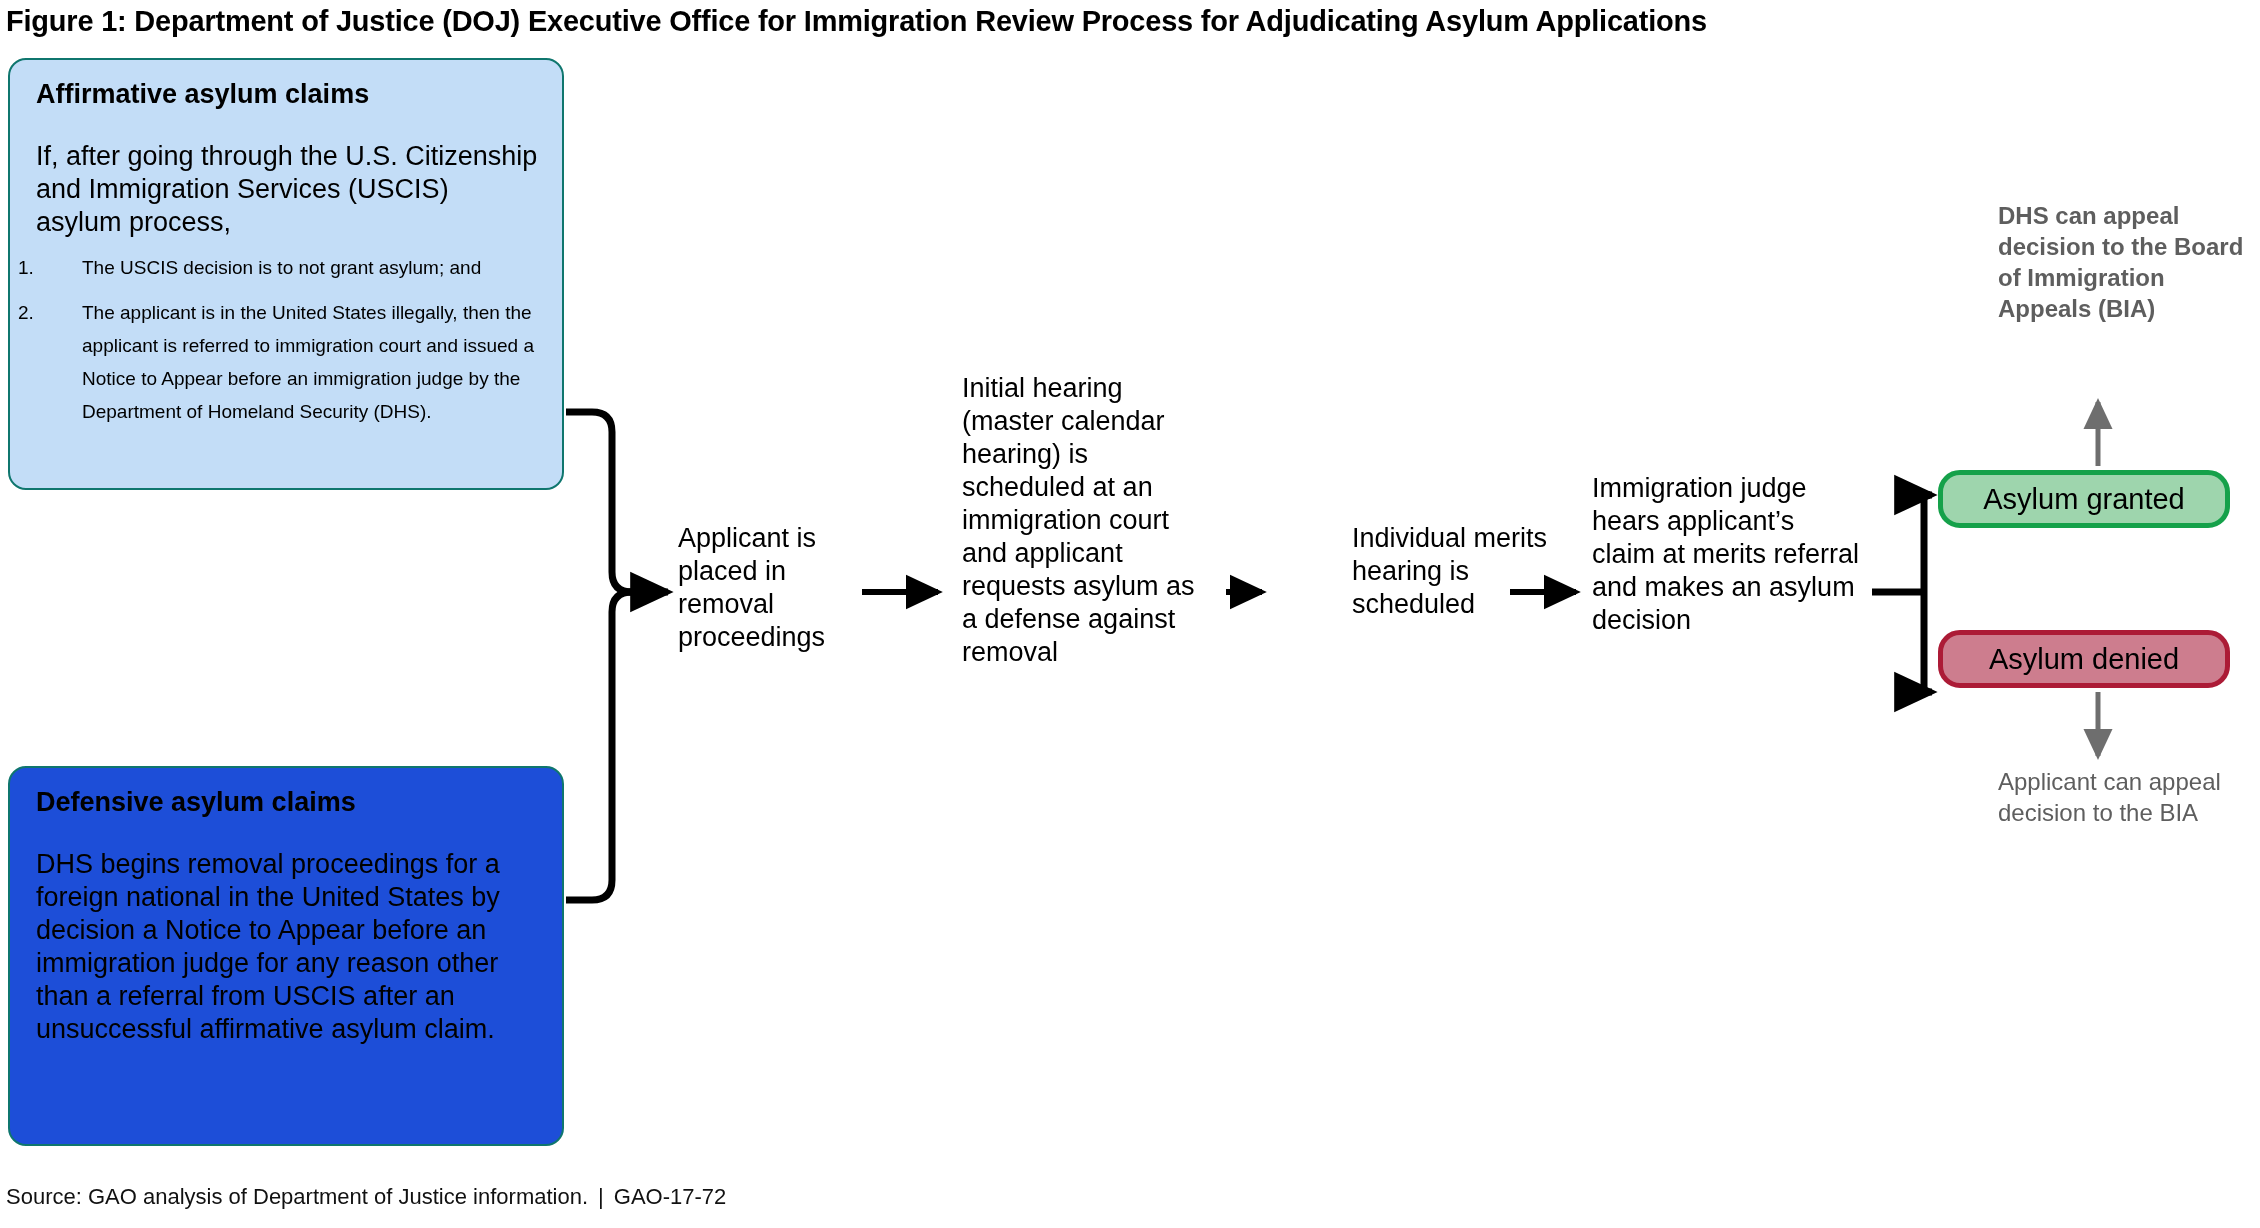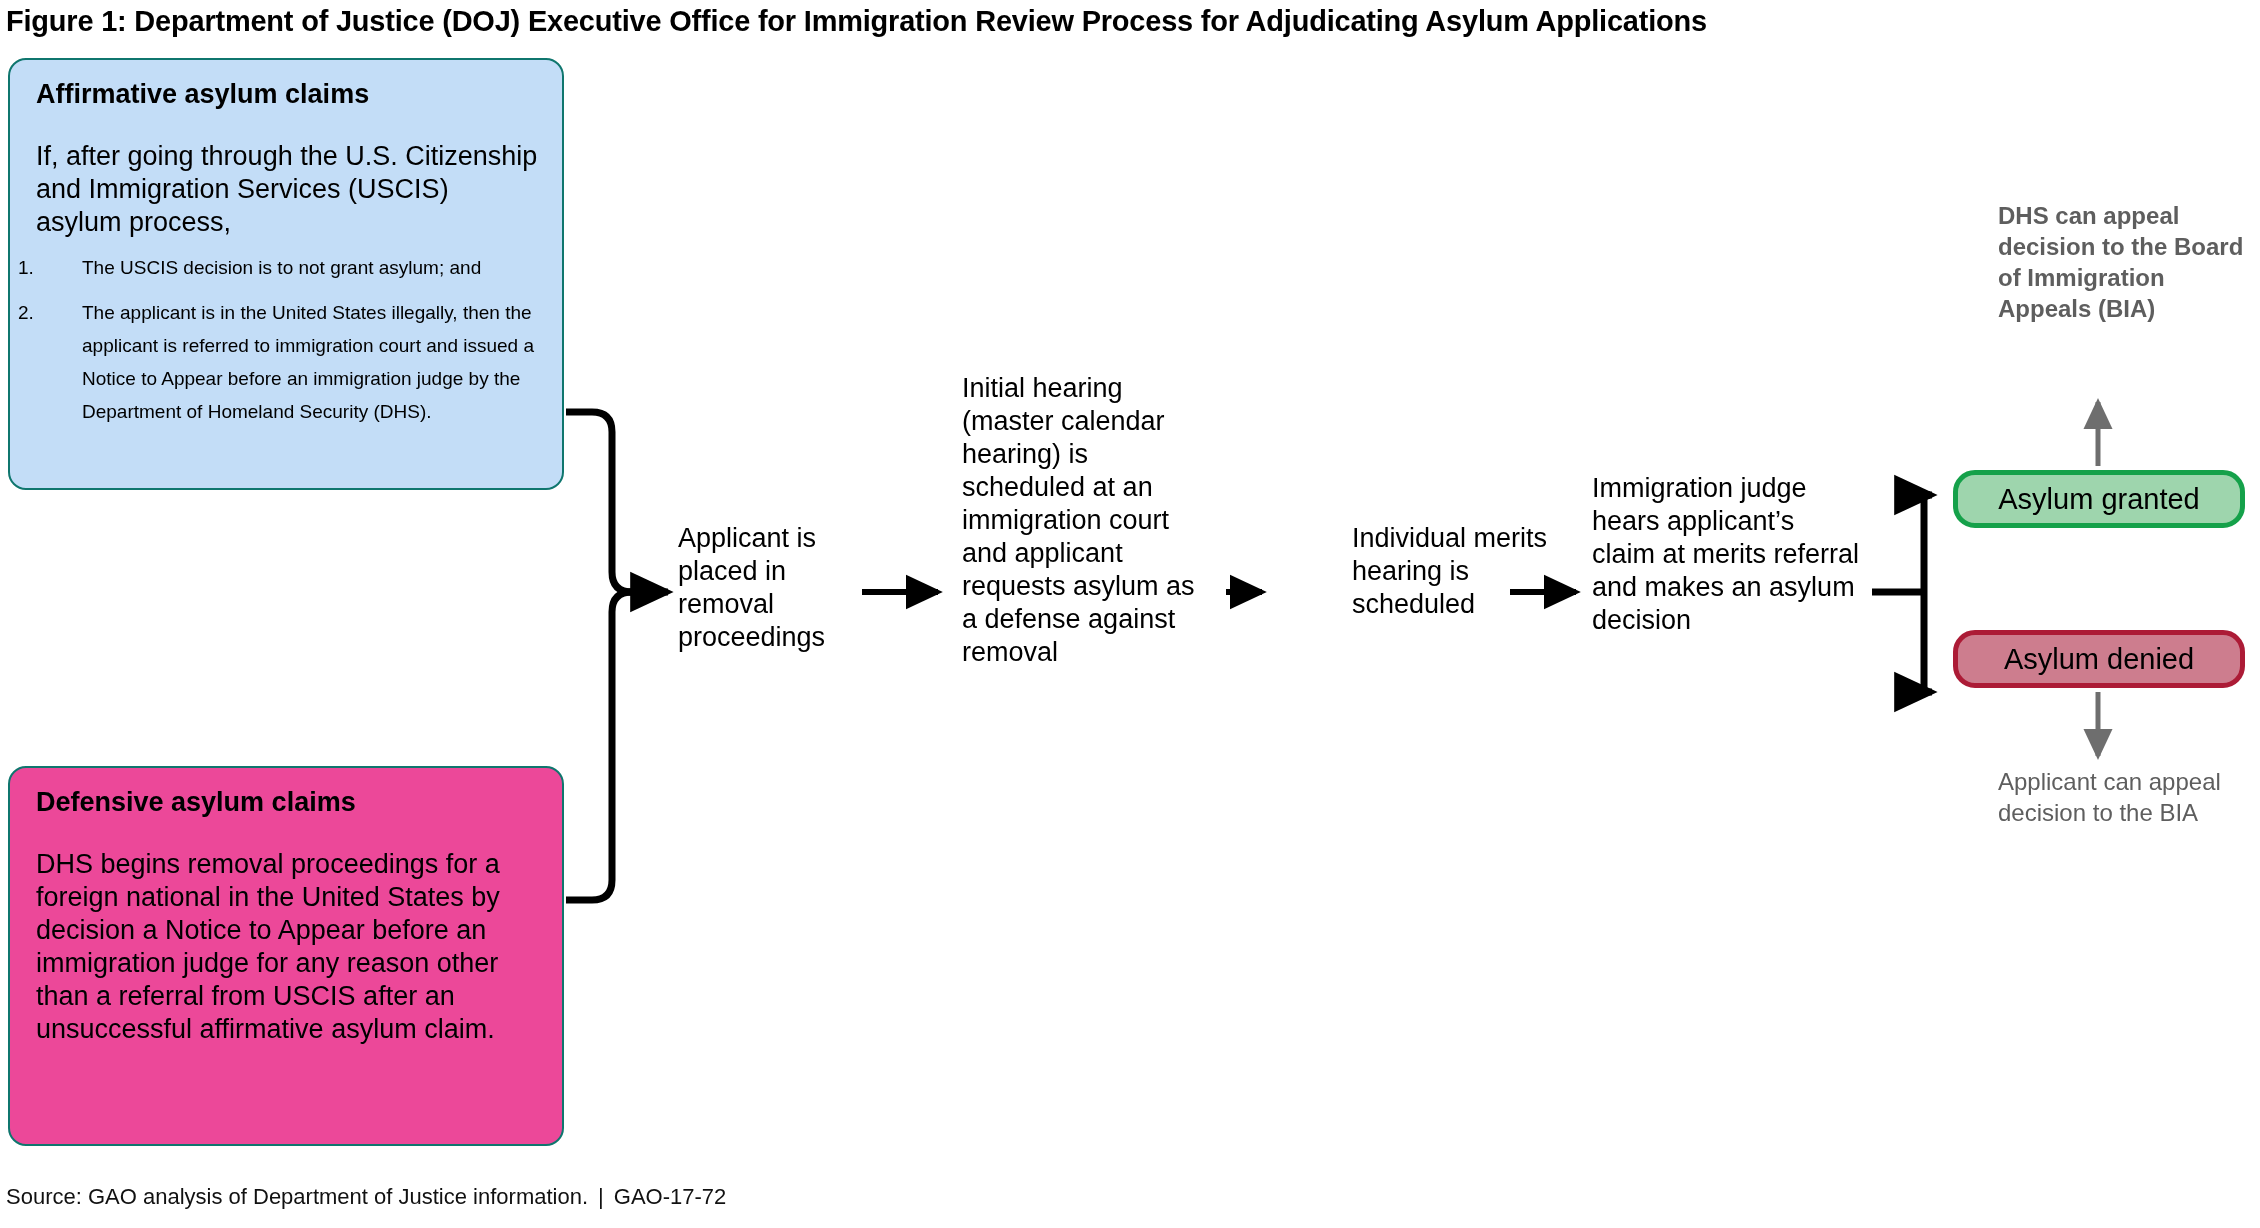--- a/index.html
+++ b/index.html
@@ -46,21 +46,21 @@
     top: 58px;
     width: 556px;
     height: 432px;
     background: #c3ddf7;
   }
   #defensive-box {
     left: 8px;
     top: 766px;
     width: 556px;
     height: 380px;
-    background: #ec4899;
+    background: #1d4ed8;
   }
   .claim-heading {
     font-size: 27px;
     font-weight: bold;
     line-height: 32px;
     margin: 0 0 30px 0;
   }
   .claim-body {
     font-size: 27px;
     line-height: 33px;
@@ -108,21 +108,20 @@
     box-sizing: border-box;
     border-radius: 22px;
     display: flex;
     align-items: center;
     justify-content: center;
     font-size: 29px;
     color: #000;
     height: 58px;
     width: 292px;
     left: 1938px;
-    margin-left: 15px;
   }
   #outcome-granted {
     top: 470px;
     background: #9ed5ad;
     border: 5px solid #15a14a;
   }
   #outcome-denied {
     top: 630px;
     background: #cd7d8e;
     border: 5px solid #ac1b36;

